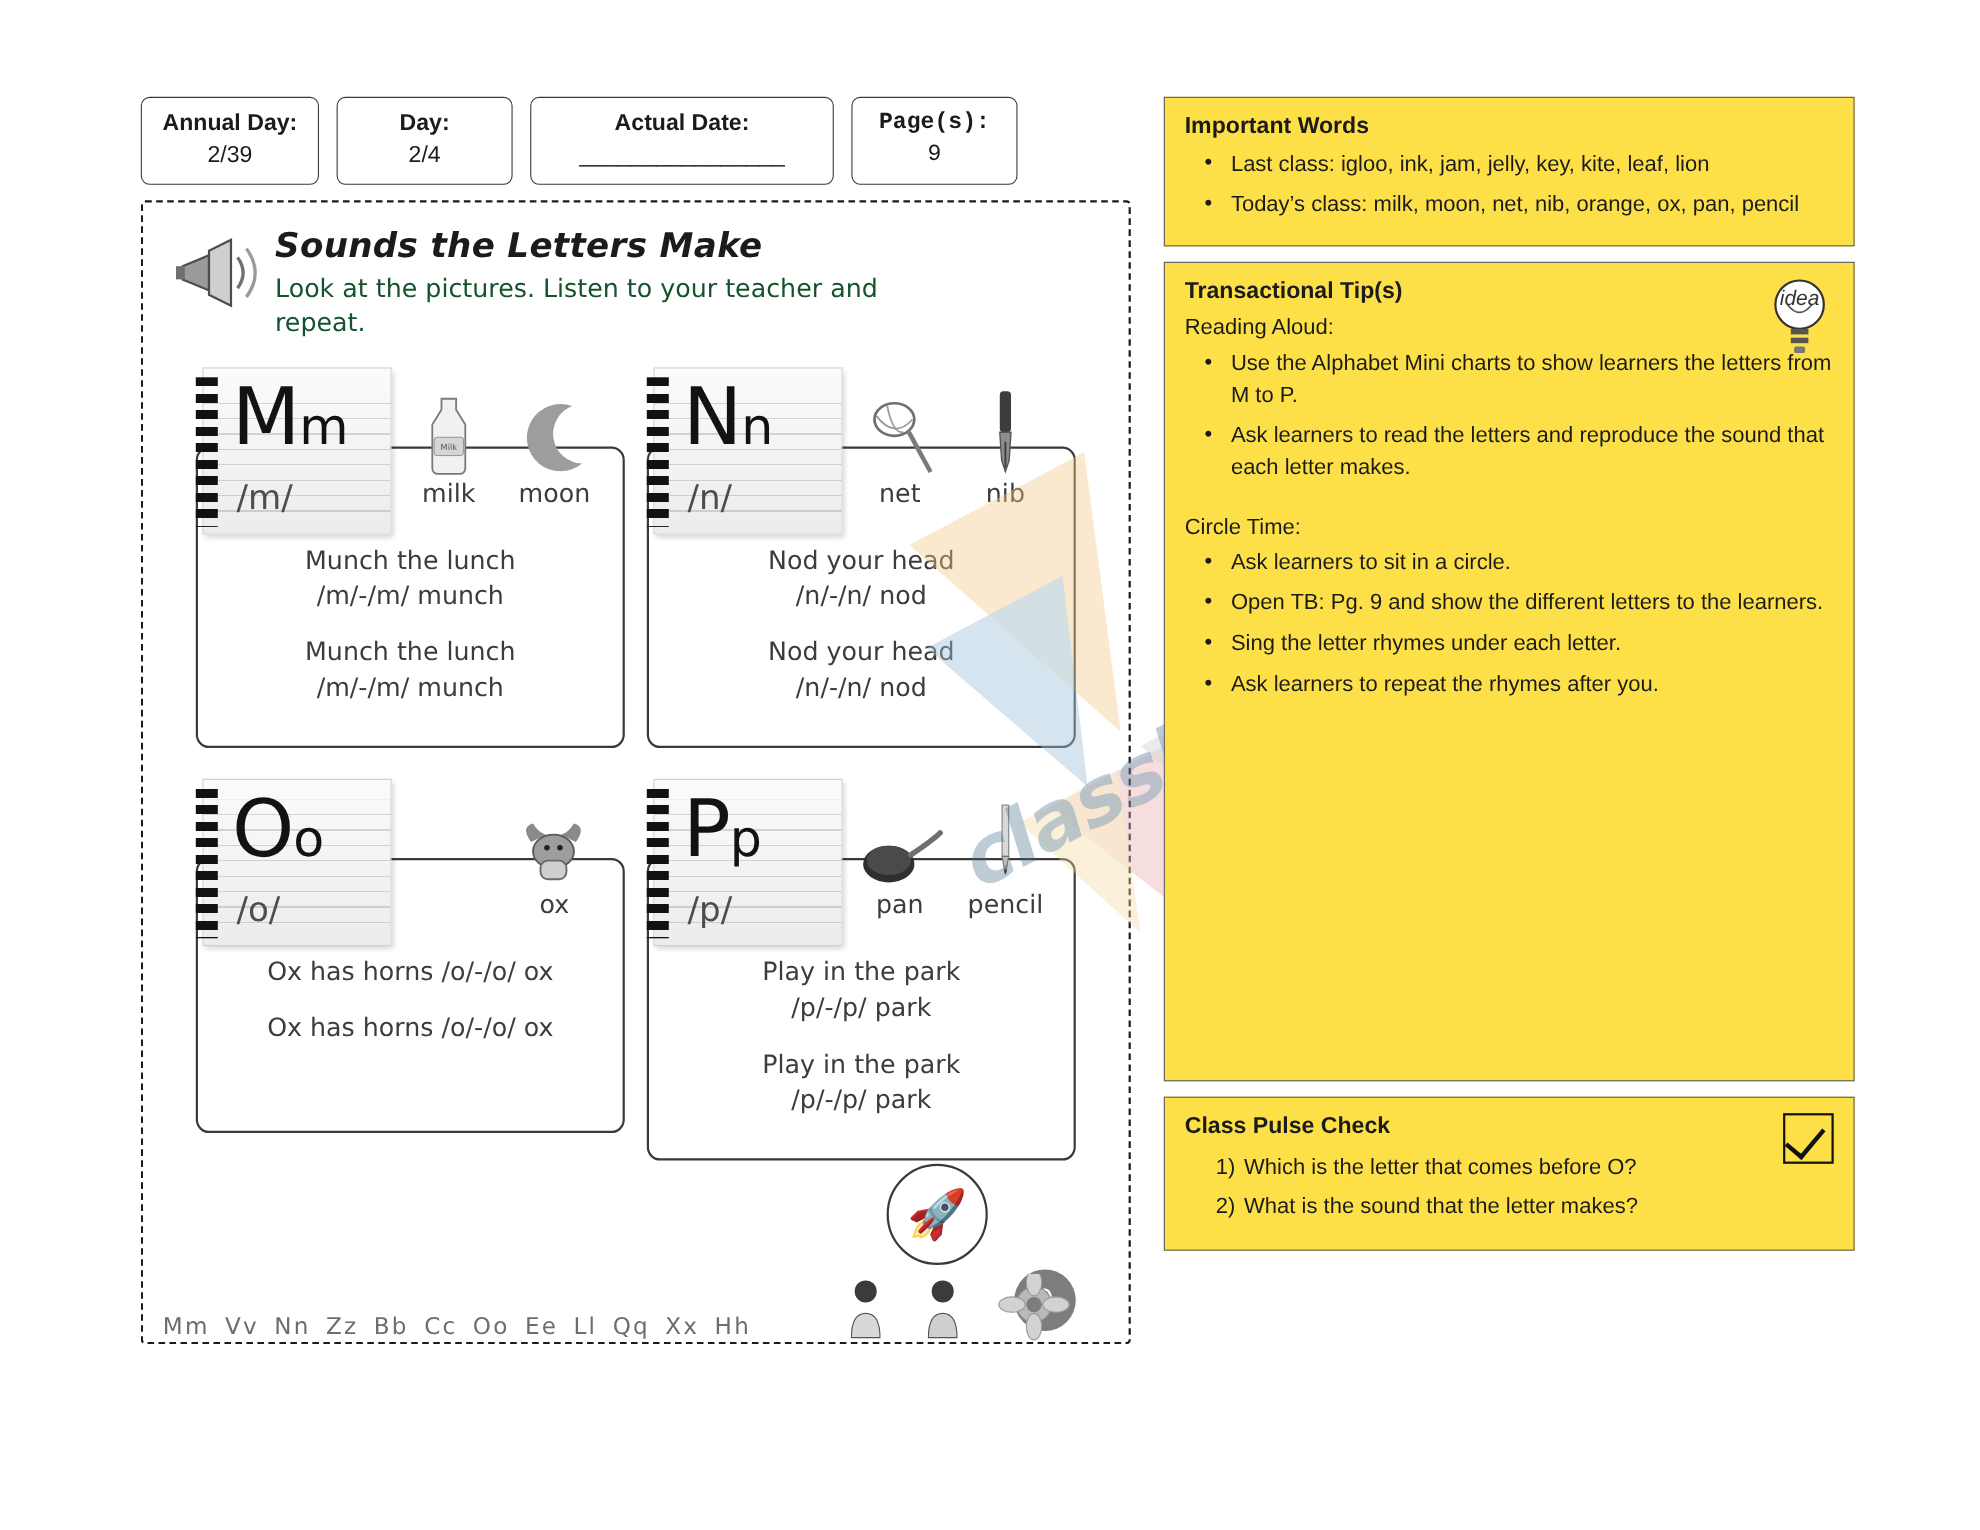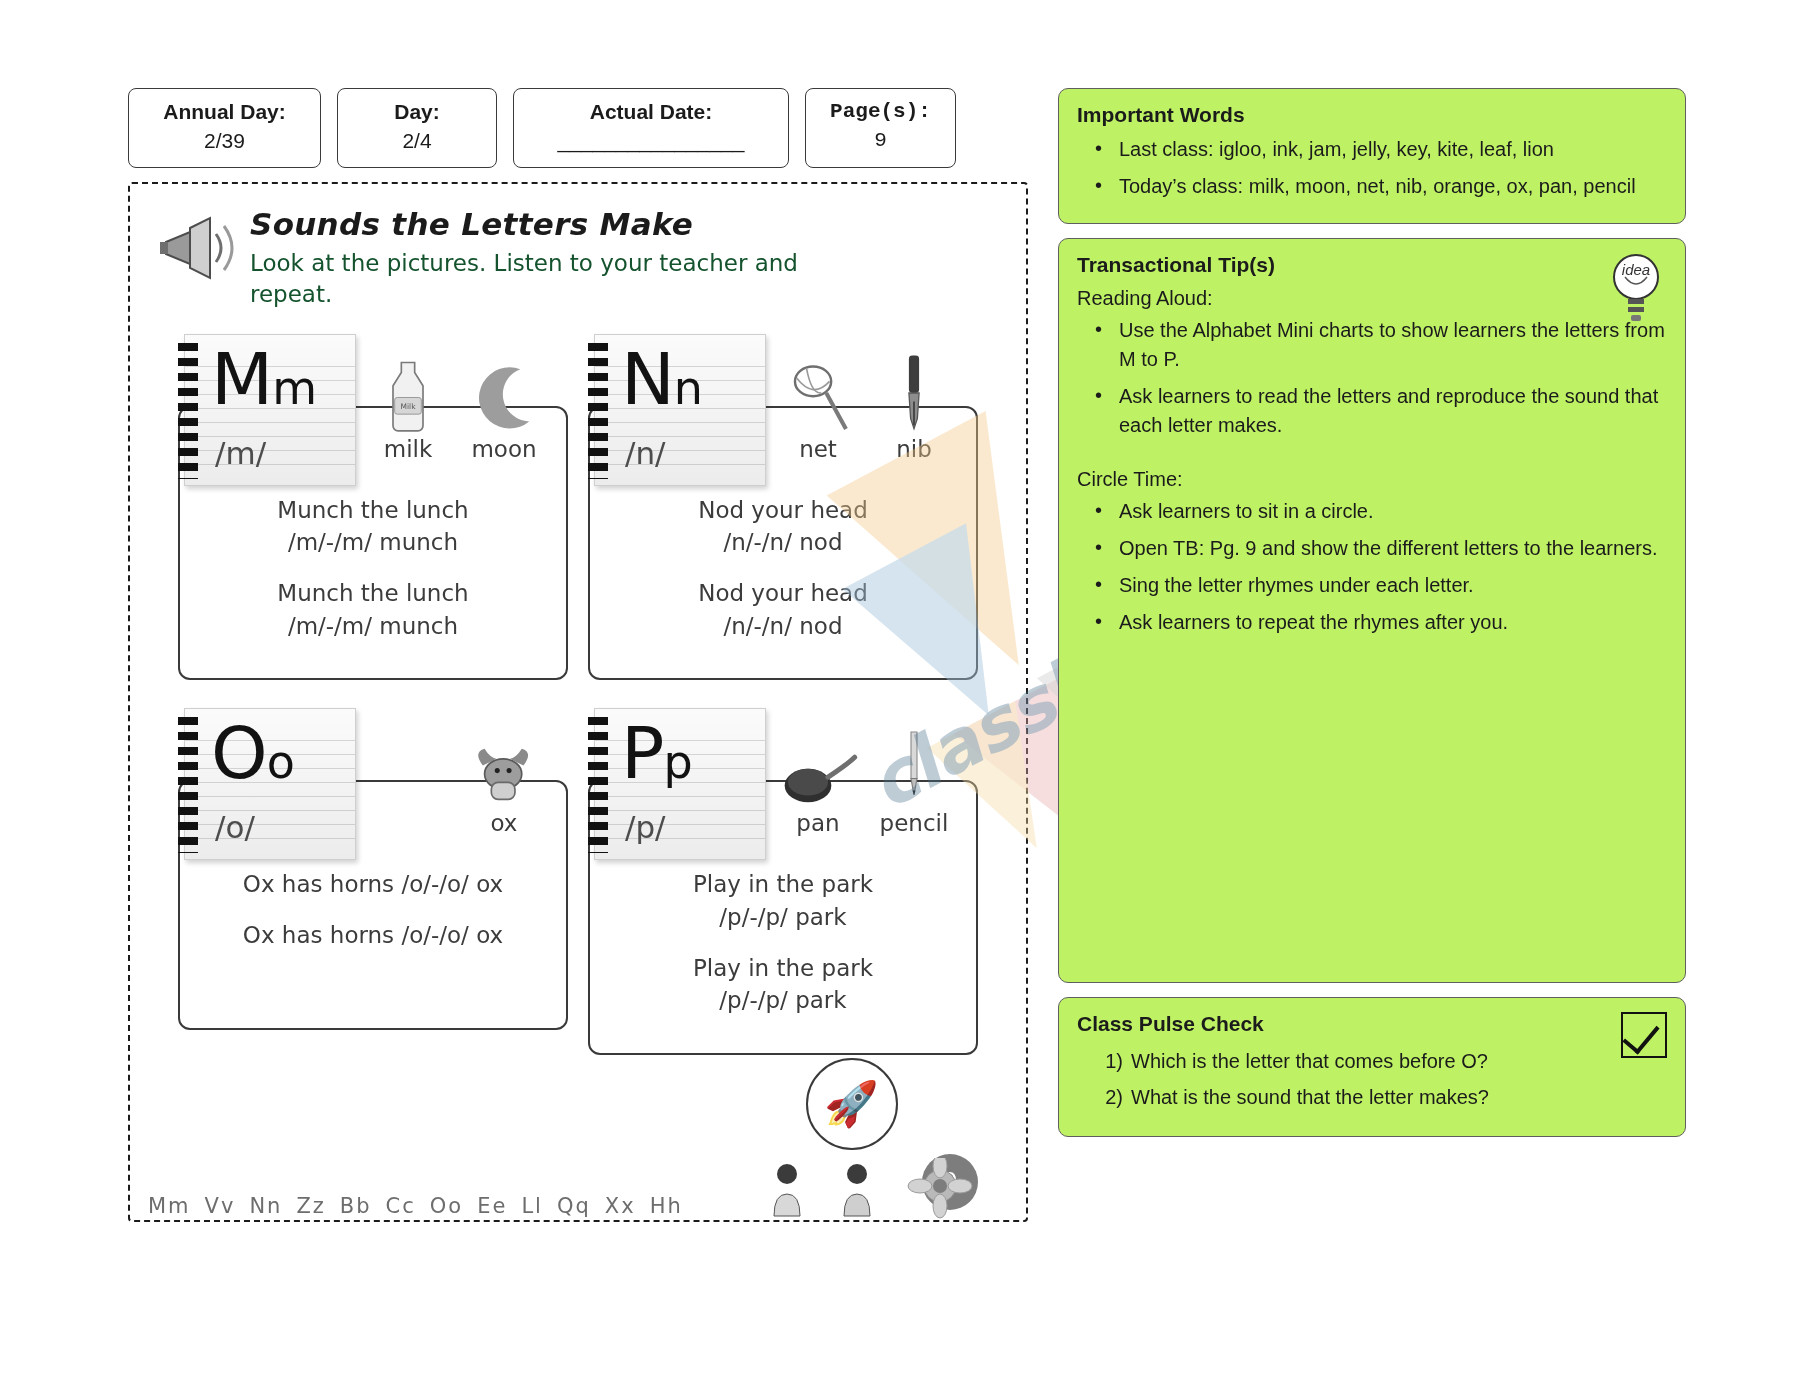--- a/index.html
+++ b/index.html
@@ -37,21 +37,21 @@
     font-size: 21px;
     color: #1b1b1b;
     line-height: 1.25;
   }
   .meta-box .value {
     font-size: 21px;
     color: #1b1b1b;
     line-height: 1.3;
     margin-top: 2px;
   }
-  .mb-annual { width: 193px; }
+  .mb-annual { width: 162px; }
   .mb-day { width: 160px; }
   .mb-date { width: 276px; }
   .mb-pages { width: 151px; font-family: Liberation Mono, monospace; }
 
   .worksheet {
     margin-top: 14px;
     border: 2px dashed #1b1b1b;
     border-radius: 4px;
     width: 900px;
     height: 1040px;
@@ -241,22 +241,22 @@
   }
 
   
   .right-col {
     position: absolute;
     left: 1058px; top: 88px;
     width: 628px;
   }
   .panel {
     border: 1.5px solid #5f5f5f;
-    border-radius: 10px;
-    background: #bef264;
+    border-radius: 0;
+    background: #fde047;
     position: relative;
   }
   .panel + .panel { margin-top: 14px; }
   .panel h3 {
     margin: 0;
     padding: 14px 18px 4px;
     font-size: 21px;
     font-weight: bold;
     color: #1b1b1b;
   }
@@ -288,21 +288,21 @@
   .tips-panel { height: 745px; }
   .idea-bulb {
     position: absolute;
     right: 16px; top: 8px;
     width: 66px; height: 86px;
   }
   .idea-bulb .txt {
     position: absolute;
     top: 14px; left: 0; right: 0;
     text-align: center;
-    font-size: 15px;
+    font-size: 19px;
     font-style: italic;
     color: #333;
   }
   .check-icon {
     position: absolute;
     right: 18px; top: 14px;
     width: 46px; height: 46px;
     border: 2.5px solid #111;
   }
   .check-icon:after {

